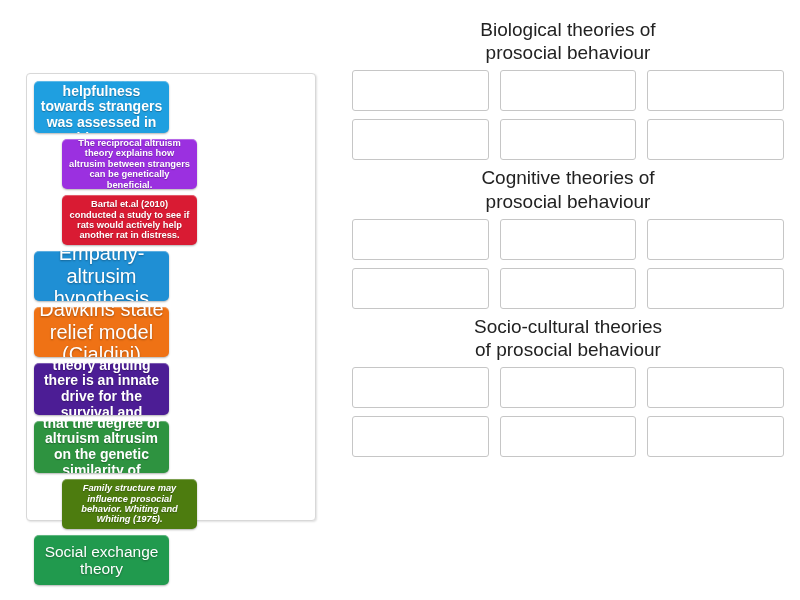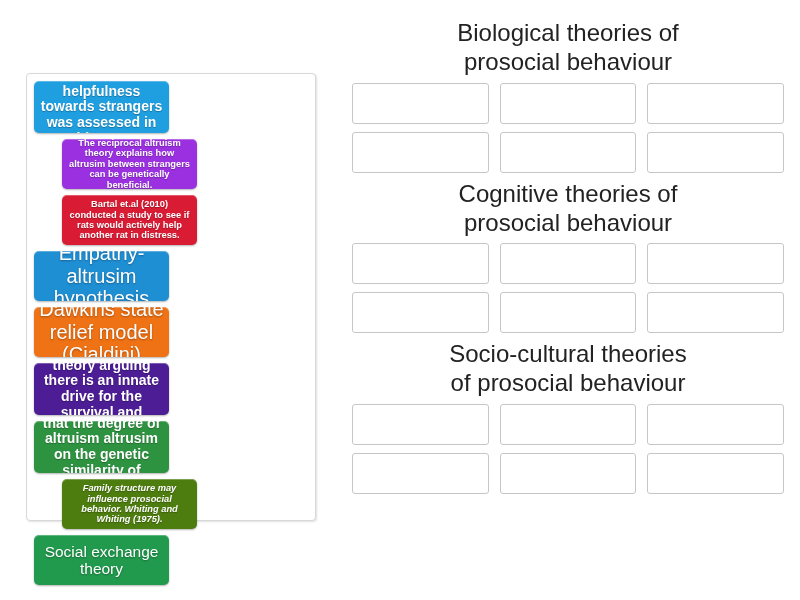--- a/index.html
+++ b/index.html
@@ -68,21 +68,21 @@
     left: 352px;
     top: 18px;
     width: 432px;
     height: 564px;
   }
   .bucket {
     margin-bottom: 6px;
   }
   .bucket-title {
     text-align: center;
-    font-size: 24px;
+    font-size: 19px;
     color: #222222;
     line-height: 1.22;
     font-weight: normal;
     padding: 0 6px 6px 6px;
     white-space: pre-line;
   }
   .bucket-slots {
     display: grid;
     grid-template-columns: repeat(3, 1fr);
     gap: 8px 11px;

